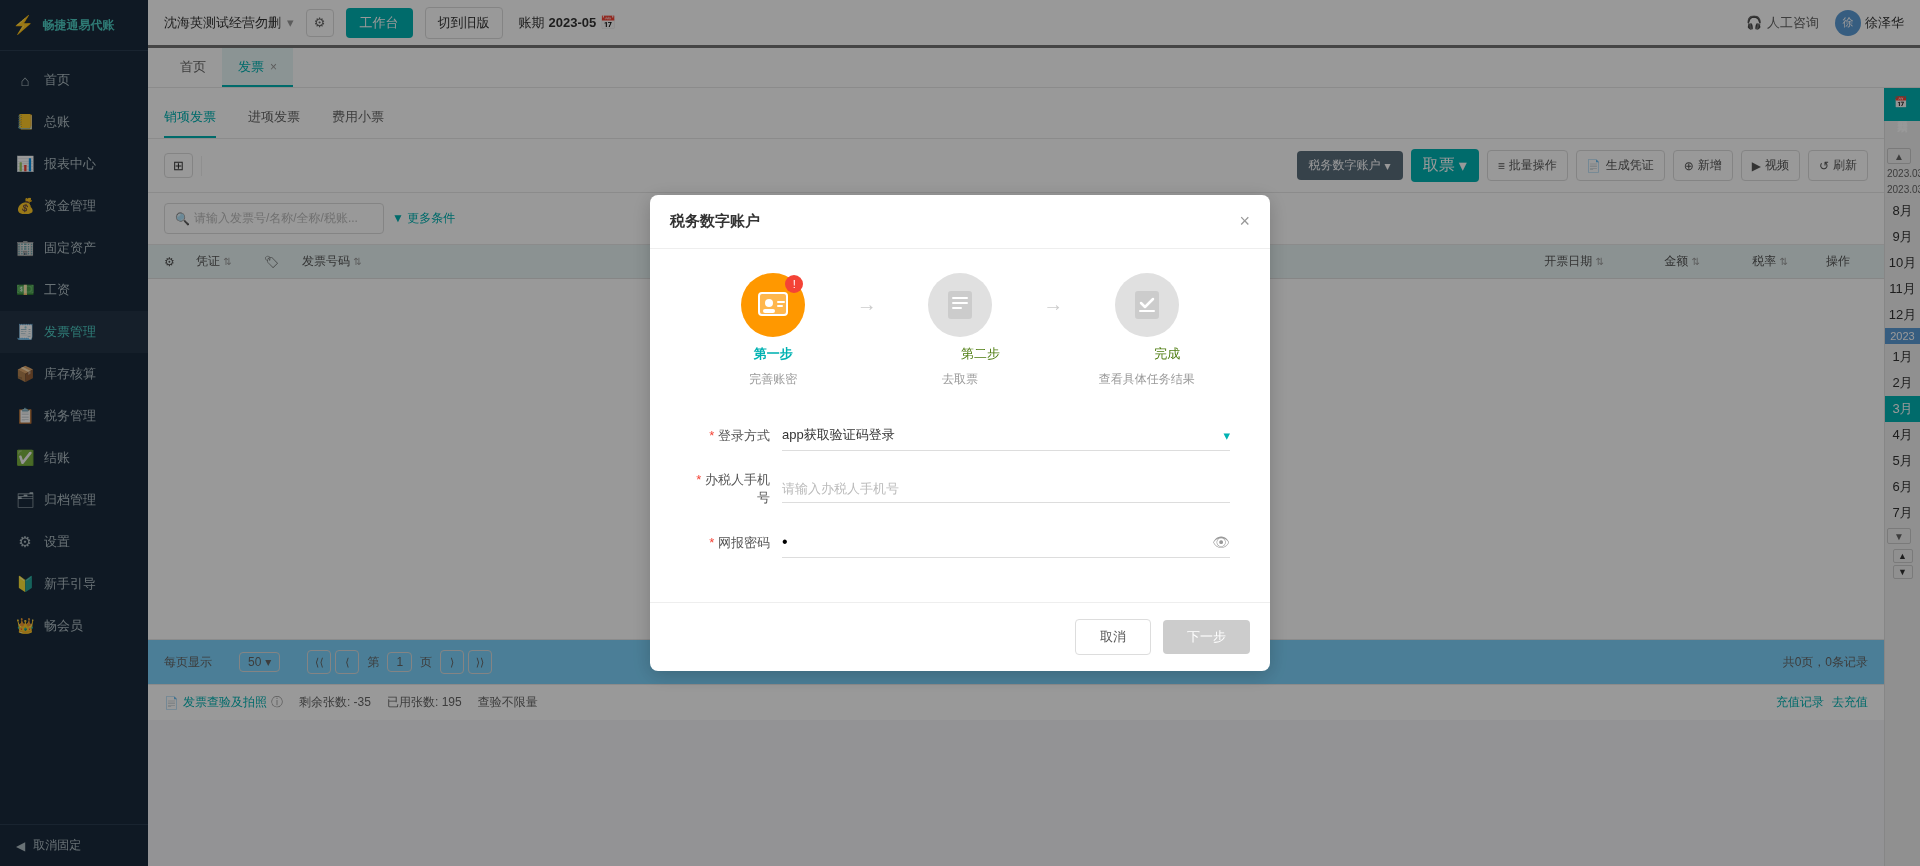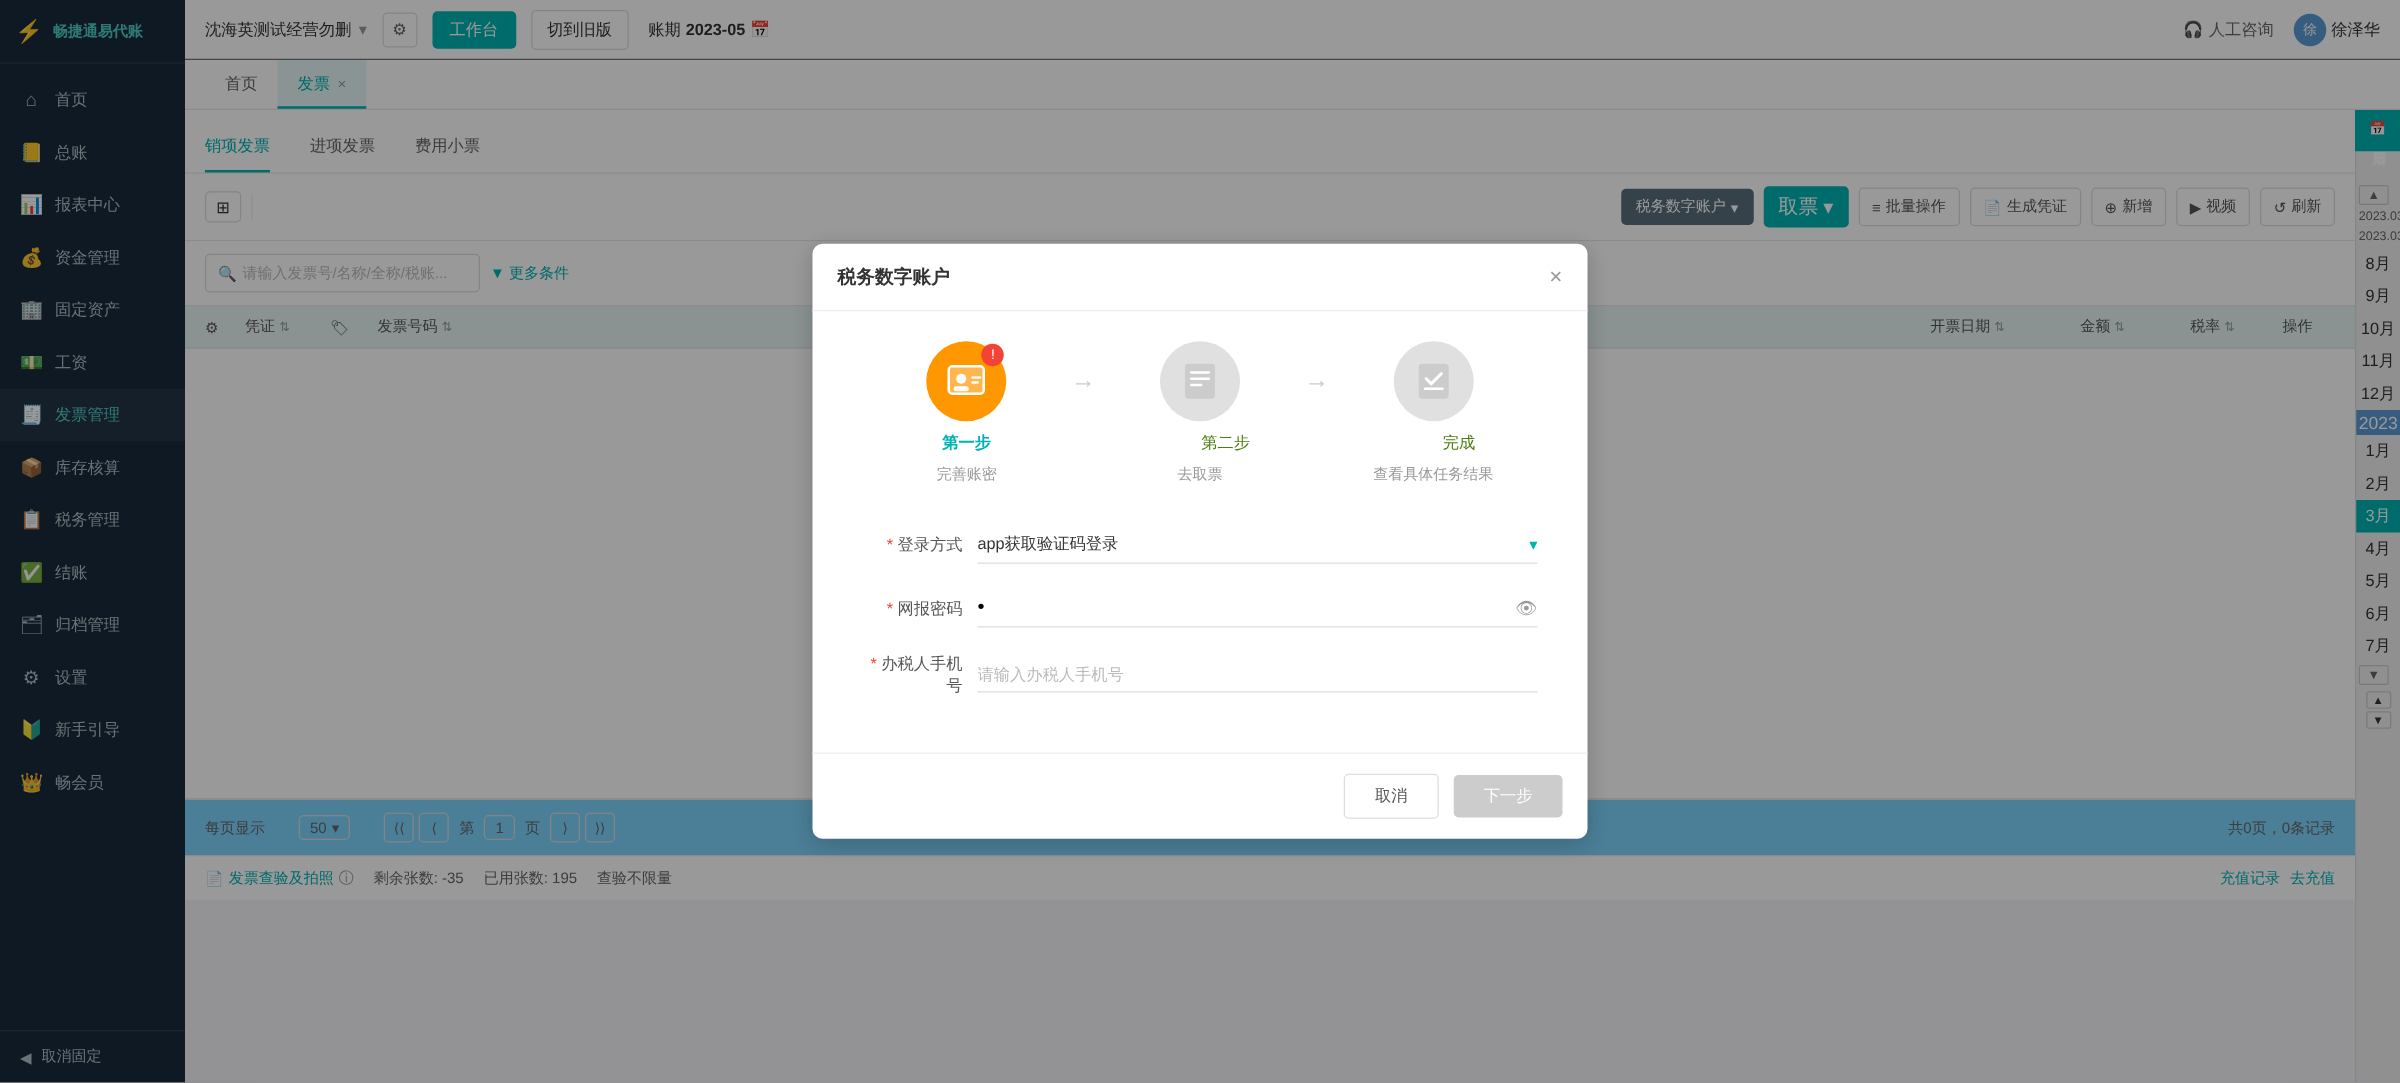--- a/index.html
+++ b/index.html
@@ -14,21 +14,21 @@
     .sidebar-nav { flex: 1; padding-top: 8px; }
     .sidebar-item { display: flex; align-items: center; gap: 10px; padding: 12px 16px; cursor: pointer; color: #b0bec5; font-size: 13px; }
     .sidebar-item.active { background: #243447; color: #4ecdc4; }
     .sidebar-item .icon { font-size: 15px; width: 18px; text-align: center; }
     .sidebar-bottom { padding: 12px 16px; border-top: 1px solid #2a3d50; display: flex; align-items: center; gap: 8px; color: #b0bec5; cursor: pointer; font-size: 12px; }
 
     
     .main { flex: 1; display: flex; flex-direction: column; overflow: hidden; }
 
     
-    .topbar { height: 48px; background: #fff; display: flex; align-items: center; padding: 0 16px; gap: 12px; border-bottom: 1px solid #737373; flex-shrink: 0; }
+    .topbar { height: 48px; background: #fff; display: flex; align-items: center; padding: 0 16px; gap: 12px; border-bottom: 3px solid #737373; flex-shrink: 0; }
     .topbar-company { display: flex; align-items: center; gap: 6px; color: #333; font-size: 13px; }
     .topbar-icon-btn { width: 28px; height: 28px; border: 1px solid #ddd; border-radius: 4px; display: flex; align-items: center; justify-content: center; cursor: pointer; color: #666; }
     .topbar-workbench { background: #00b2b2; color: #fff; padding: 6px 14px; border-radius: 4px; font-size: 13px; cursor: pointer; }
     .topbar-switch { border: 1px solid #ddd; padding: 6px 12px; border-radius: 4px; font-size: 13px; cursor: pointer; color: #333; }
     .topbar-period { display: flex; align-items: center; gap: 4px; font-size: 13px; color: #333; margin-left: 4px; }
     .topbar-right { margin-left: auto; display: flex; align-items: center; gap: 16px; }
     .topbar-service { display: flex; align-items: center; gap: 4px; color: #666; font-size: 13px; cursor: pointer; }
     .topbar-user { display: flex; align-items: center; gap: 4px; color: #333; font-size: 13px; cursor: pointer; }
 
     
@@ -372,21 +372,21 @@
         </div>
         <div style="margin-top:50px;width:100%;">
           <div class="scroll-btn">▲</div>
           <div style="font-size:10px;text-align:center;padding:2px;color:#666;border-bottom:1px solid #eee;">2023.03</div>
           <div style="font-size:10px;text-align:center;padding:2px;color:#666;border-bottom:1px solid #eee;">2023.03</div>
           <div class="period-item">8月</div>
           <div class="period-item">9月</div>
           <div class="period-item">10月</div>
           <div class="period-item">11月</div>
           <div class="period-item">12月</div>
-          <div style="font-size:14px;text-align:center;padding:2px;background:#5b9bd5;color:#fff;">2023</div>
+          <div style="font-size:11px;text-align:center;padding:2px;background:#5b9bd5;color:#fff;">2023</div>
           <div class="period-item">1月</div>
           <div class="period-item">2月</div>
           <div class="period-item active">3月</div>
           <div class="period-item">4月</div>
           <div class="period-item">5月</div>
           <div class="period-item">6月</div>
           <div class="period-item">7月</div>
           <div class="scroll-btn">▼</div>
           <div style="display:flex;flex-direction:column;align-items:center;margin-top:4px;">
             <div style="width:20px;height:14px;border:1px solid #ccc;border-radius:2px;display:flex;align-items:center;justify-content:center;font-size:9px;cursor:pointer;margin:1px;">▲</div>
@@ -463,39 +463,39 @@
           <div class="form-select">
             <span>app获取验证码登录</span>
             <span style="color:#00b2b2;">▾</span>
           </div>
         </div>
       </div>
 
       <div class="form-row">
         <div class="form-label">
           <span style="color:#f44336;">*</span>
+          <span>办税人手机号</span>
+        </div>
+        <div class="form-control">
+          <input type="text" class="form-input" placeholder="请输入办税人手机号" style="">
+        </div>
+      </div>
+
+      <div class="form-row">
+        <div class="form-label">
+          <span style="color:#f44336;">*</span>
           <span>网报密码</span>
         </div>
         <div class="form-control">
           <div class="input-with-eye">
             <input type="password" value="a" class="form-input" style="font-size: 16px; letter-spacing: 4px;">
             <span class="eye-icon">👁</span>
           </div>
         </div>
       </div>
-
-      <div class="form-row">
-        <div class="form-label">
-          <span style="color:#f44336;">*</span>
-          <span>办税人手机号</span>
-        </div>
-        <div class="form-control">
-          <input type="text" class="form-input" placeholder="请输入办税人手机号" style="">
-        </div>
-      </div>
     </div>
 
     <div class="modal-footer">
       <button class="btn-cancel">取消</button>
       <button class="btn-next">下一步</button>
     </div>
   </div>
 </div>
 
 </body></html>

